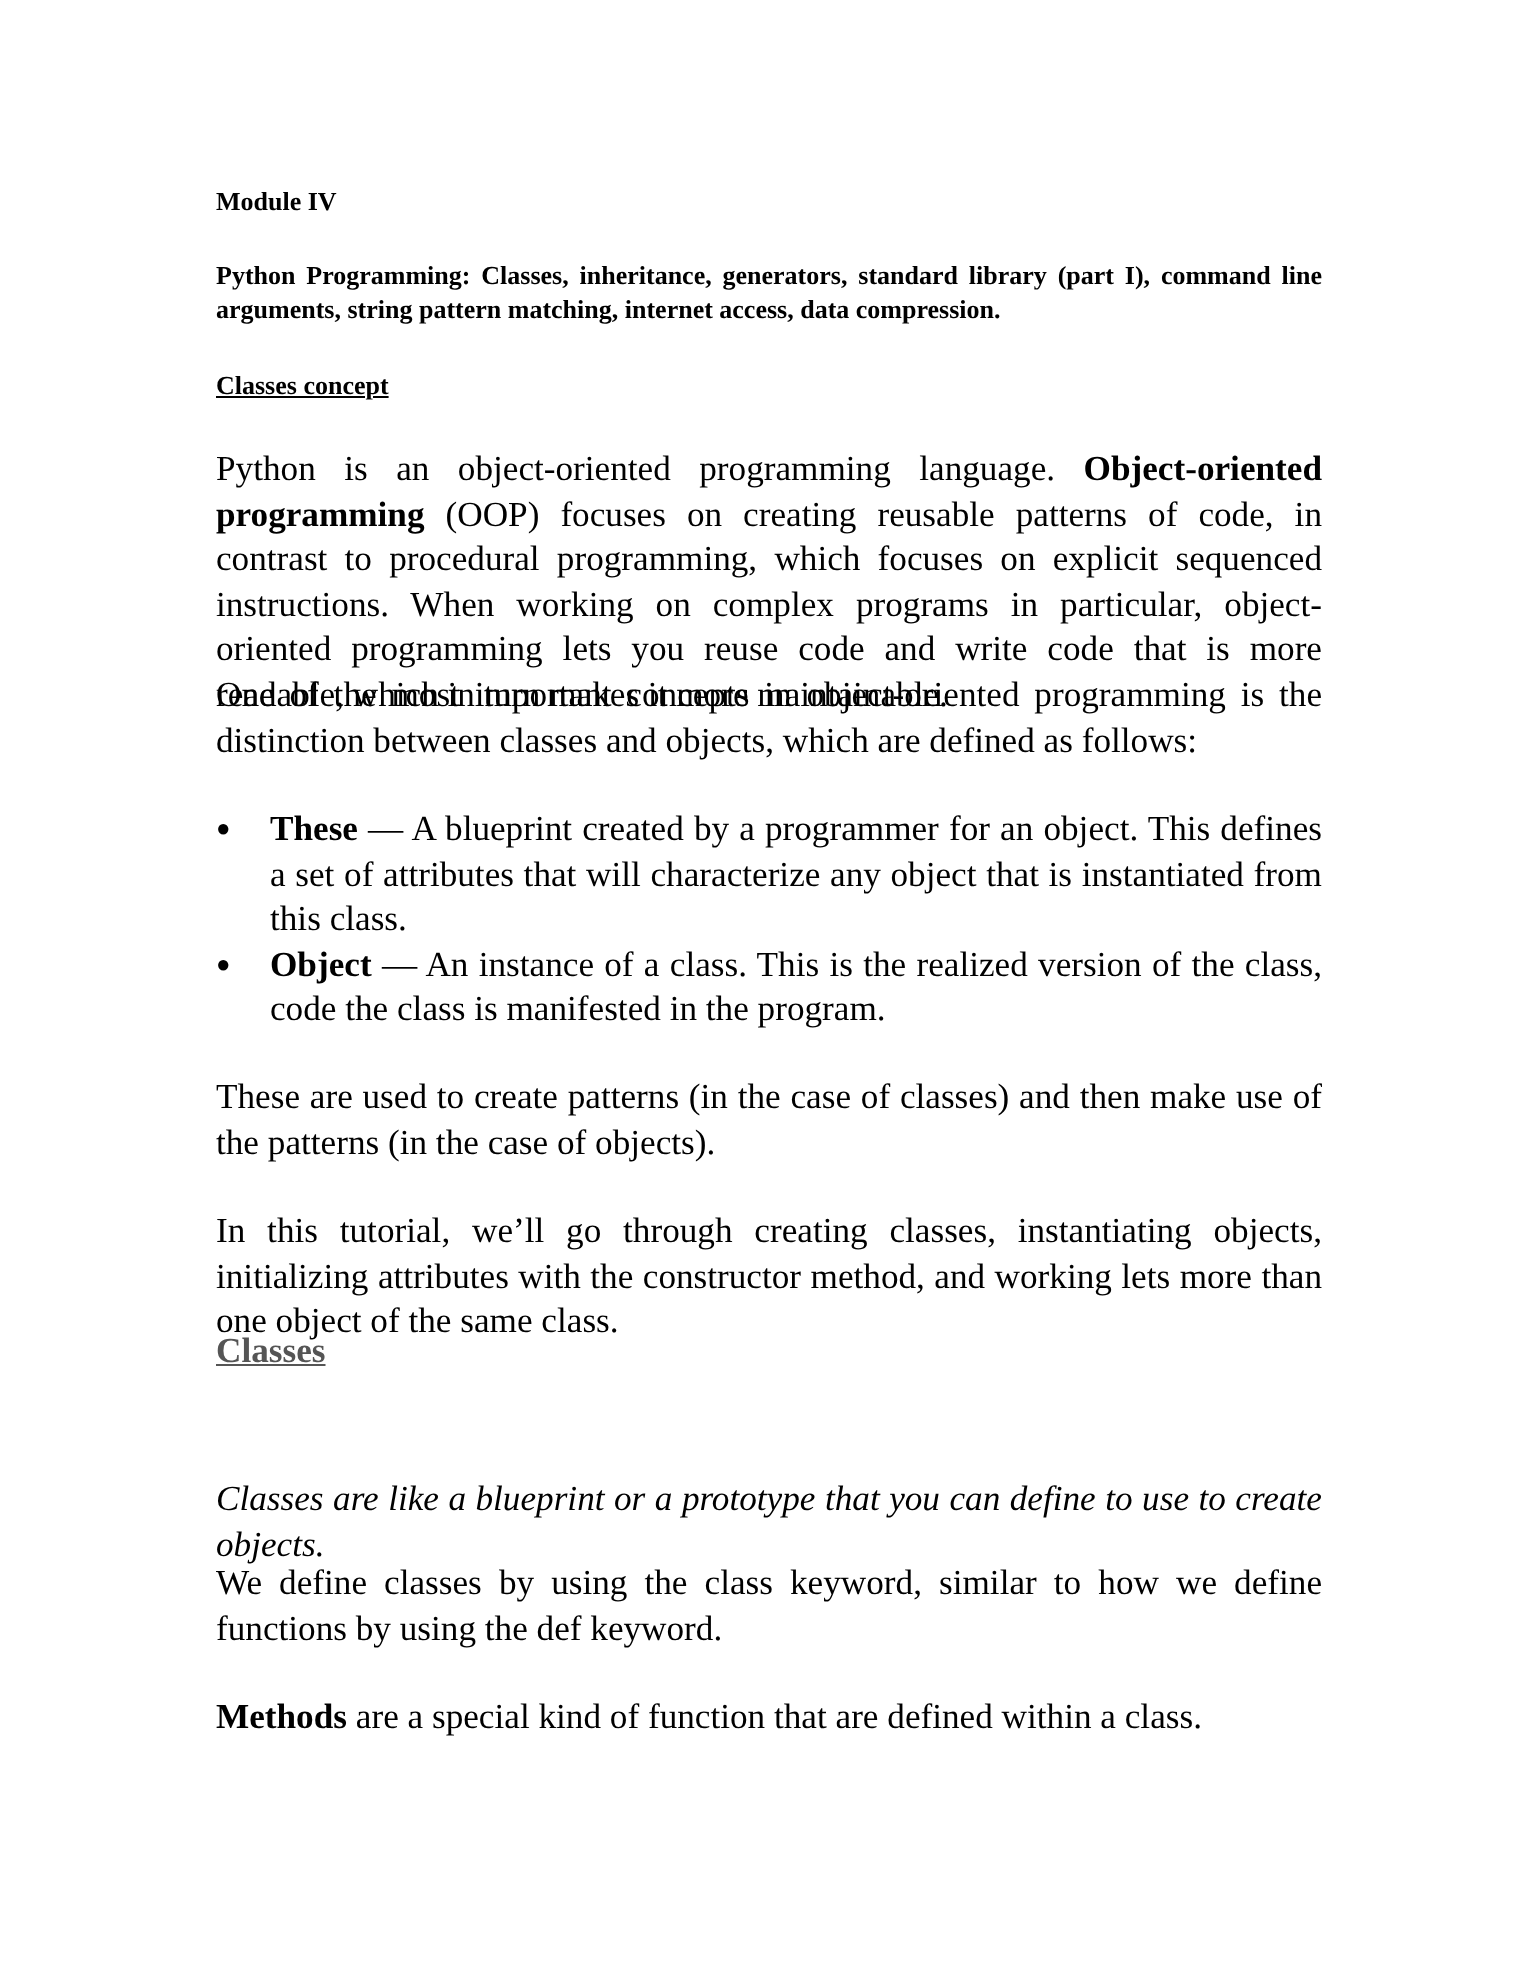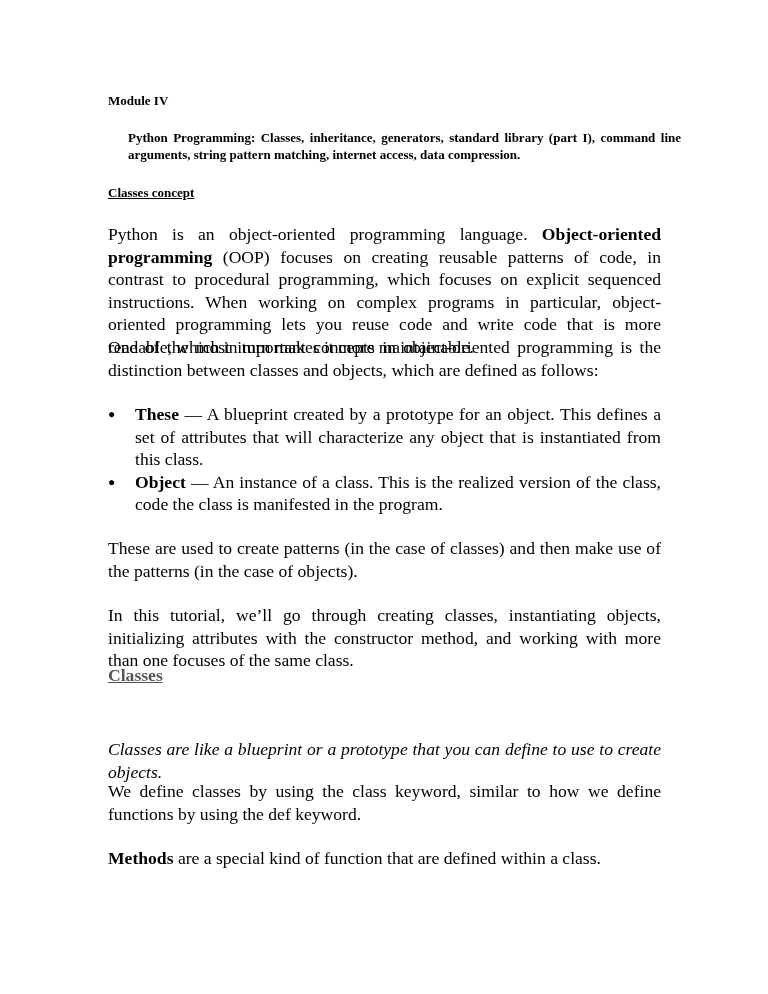--- a/index.html
+++ b/index.html
@@ -1,21 +1,21 @@
 <!DOCTYPE html>
 <html><head>
 <meta charset="utf-8">
 <style>
   html, body { margin: 0; padding: 0; background: #ffffff; }
   body { width: 768px; height: 994px; position: relative; overflow: hidden;
          font-family: "Liberation Serif", serif; color: #000; }
   .page { position: absolute; left: 108px; top: 0; width: 553px; }
   .small-bold { font-size: 13px; font-weight: bold; line-height: 17px; text-align: right; }
   .module { position: absolute; top: 92px; }
-  .topics { position: absolute; top: 129px; text-align: justify; width: 553px; margin-left: 20px; }
+  .topics { position: absolute; top: 129px; text-align: justify; width: 553px; }
   .concept { position: absolute; top: 184px; text-decoration: underline; }
   .para { font-size: 17.6px; line-height: 22.5px; text-align: justify; margin: 0; }
   .p1 { position: absolute; top: 223px; width: 553px; }
   .p2 { position: absolute; top: 336px; width: 553px; }
   .list { position: absolute; top: 403px; left: 0; width: 553px; margin: 0; padding: 0; list-style: none; }
   .list li { position: relative; padding-left: 27px; font-size: 17.6px; line-height: 22.5px; text-align: justify; }
   .list li .bullet { position: absolute; left: 0; top: 0; font-size: 12px; }
   .p3 { position: absolute; top: 537px; width: 553px; }
   .p4 { position: absolute; top: 604px; width: 553px; }
   .heading2 { position: absolute; top: 665px; font-size: 17.6px; font-weight: bold; color: #555; text-decoration: underline; }
@@ -30,25 +30,25 @@
 <div class="page">
   <div class="small-bold module">Module IV</div>
   <div class="small-bold topics">Python Programming: Classes, inheritance, generators, standard library (part I), command line arguments, string pattern matching, internet access, data compression.</div>
   <div class="small-bold concept">Classes concept</div>
 
   <p class="para p1"><span>Python is an object-oriented programming language.</span> <b>Object-oriented programming</b><span> (OOP) focuses on creating reusable patterns of code, in contrast to procedural programming, which focuses on explicit sequenced instructions. When working on complex programs in particular, object-oriented programming lets you reuse code and write code that is more readable, which in turn makes it more maintainable.</span></p>
 
   <p class="para p2">One of the most important concepts in object-oriented programming is the distinction between classes and objects, which are defined as follows:</p>
 
   <ul class="list">
-    <li><span class="bullet">●</span><b>These</b><span> — A blueprint created by a prototype for an object. This defines a set of attributes that will characterize any object that is instantiated from this class.</span></li>
+    <li><span class="bullet">●</span><b>These</b><span> — A blueprint created by a programmer for an object. This defines a set of attributes that will characterize any object that is instantiated from this class.</span></li>
     <li><span class="bullet">●</span><b>Object</b><span> — An instance of a class. This is the realized version of the class, code the class is manifested in the program.</span></li>
   </ul>
 
   <p class="para p3">These are used to create patterns (in the case of classes) and then make use of the patterns (in the case of objects).</p>
-  <p class="para p4">In this tutorial, we’ll go through creating classes, instantiating objects, initializing attributes with the constructor method, and working with more than one focuses of the same class.</p>
+  <p class="para p4">In this tutorial, we’ll go through creating classes, instantiating objects, initializing attributes with the constructor method, and working lets more than one object of the same class.</p>
 
   <div class="heading2">Classes</div>
 
   <p class="para p5">Classes are like a blueprint or a prototype that you can define to use to create objects.</p>
   <p class="para p6">We define classes by using the class keyword, similar to how we define functions by using the def keyword.</p>
   <p class="para p7"><b>Methods</b><span> are a special kind of function that are defined within a class.</span></p>
 </div>
 
 </body></html>

